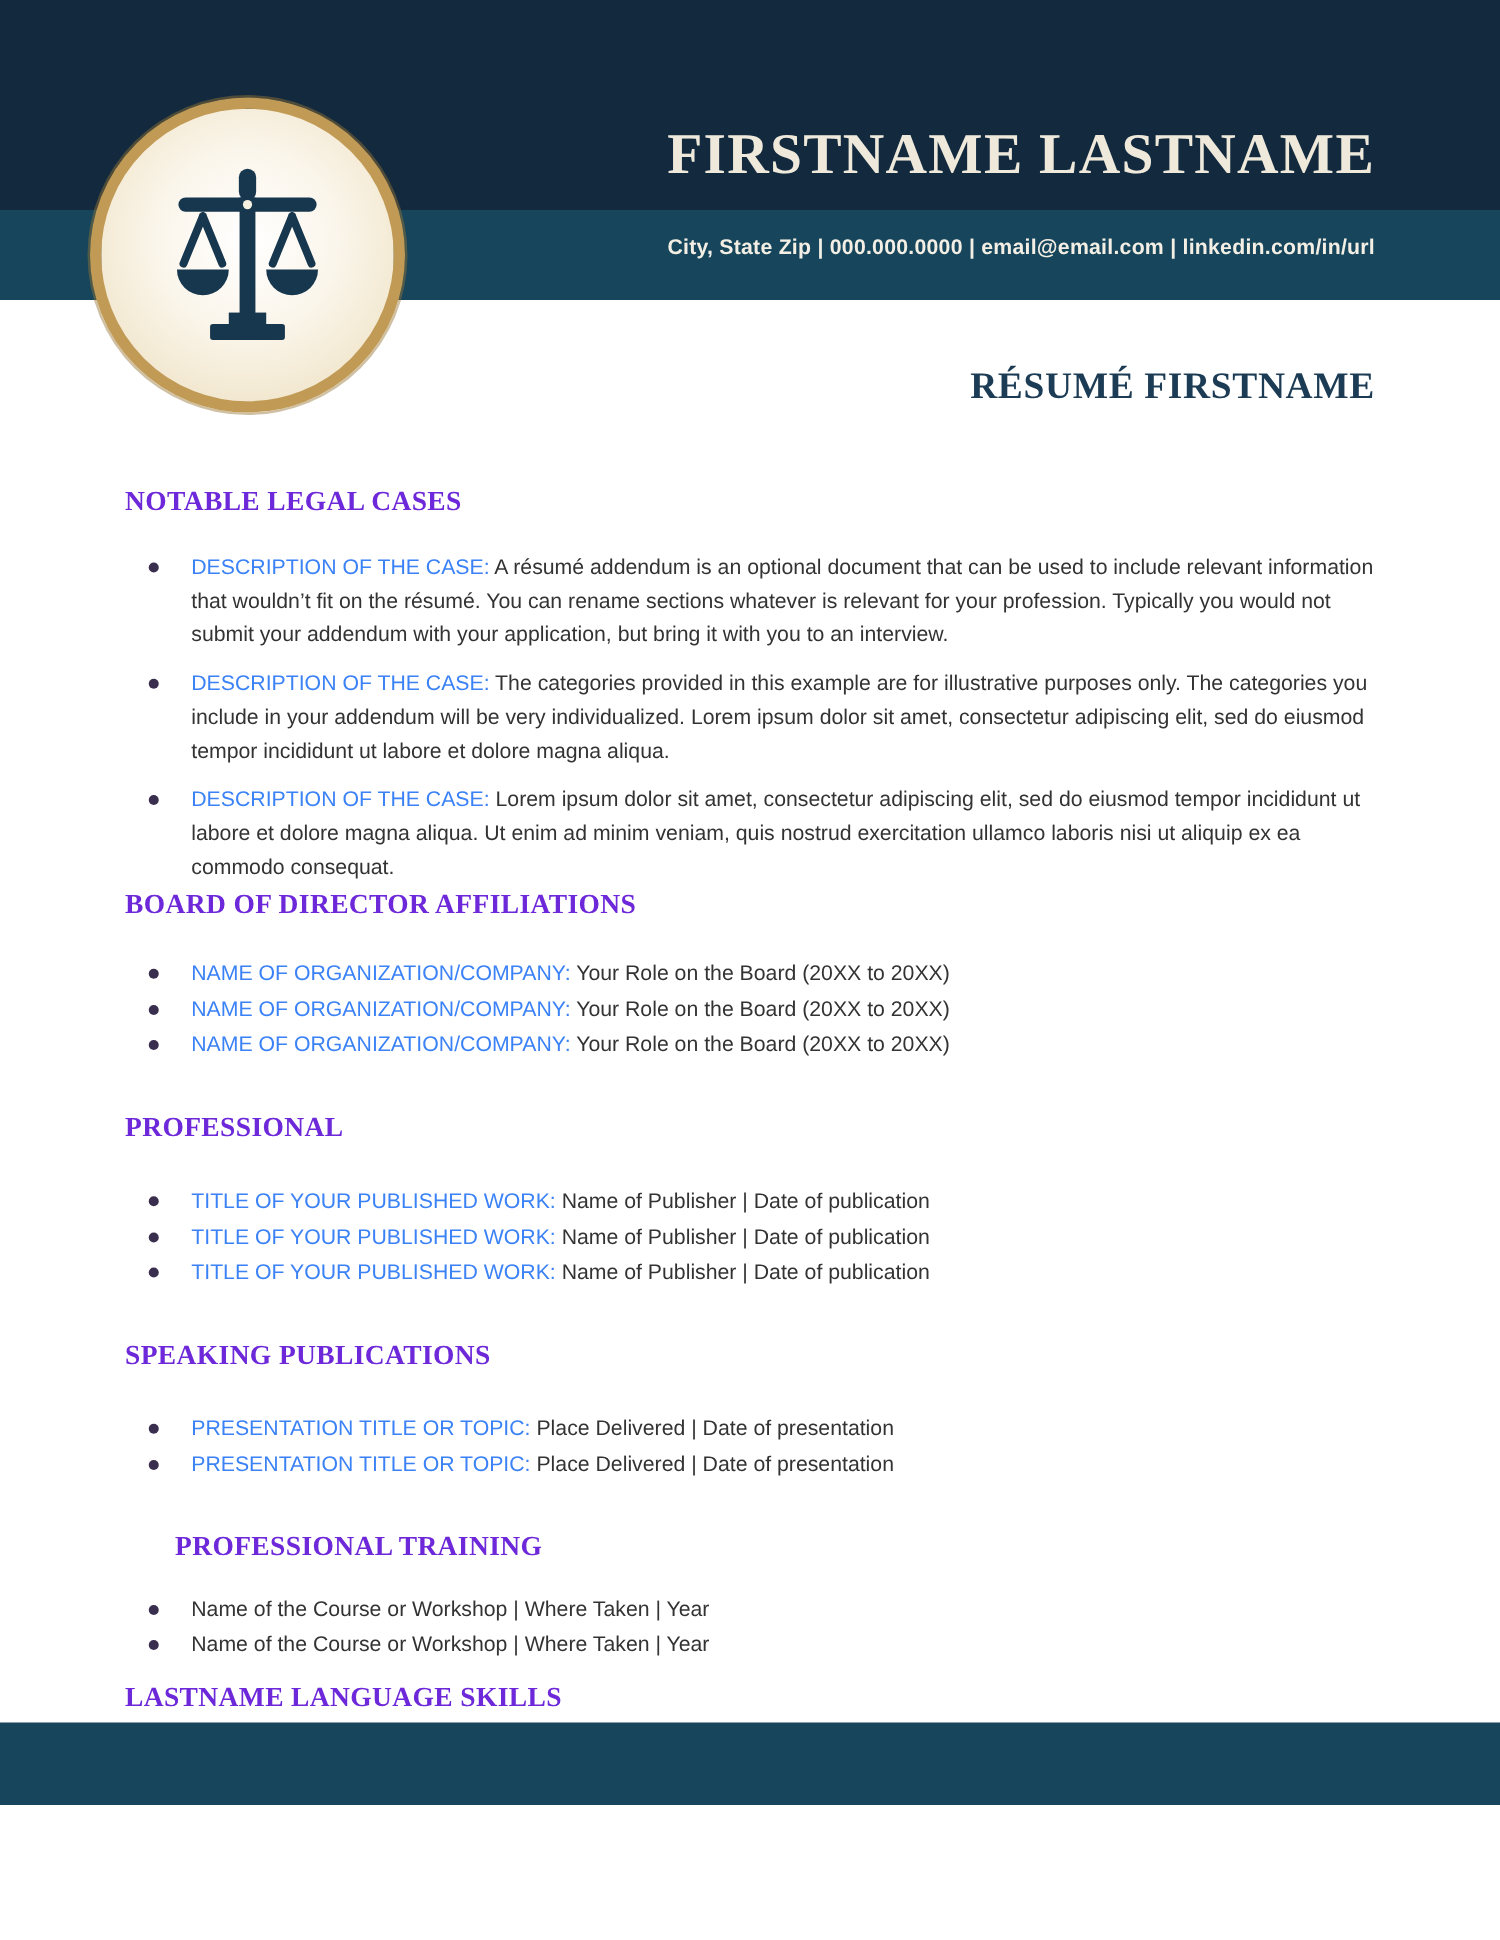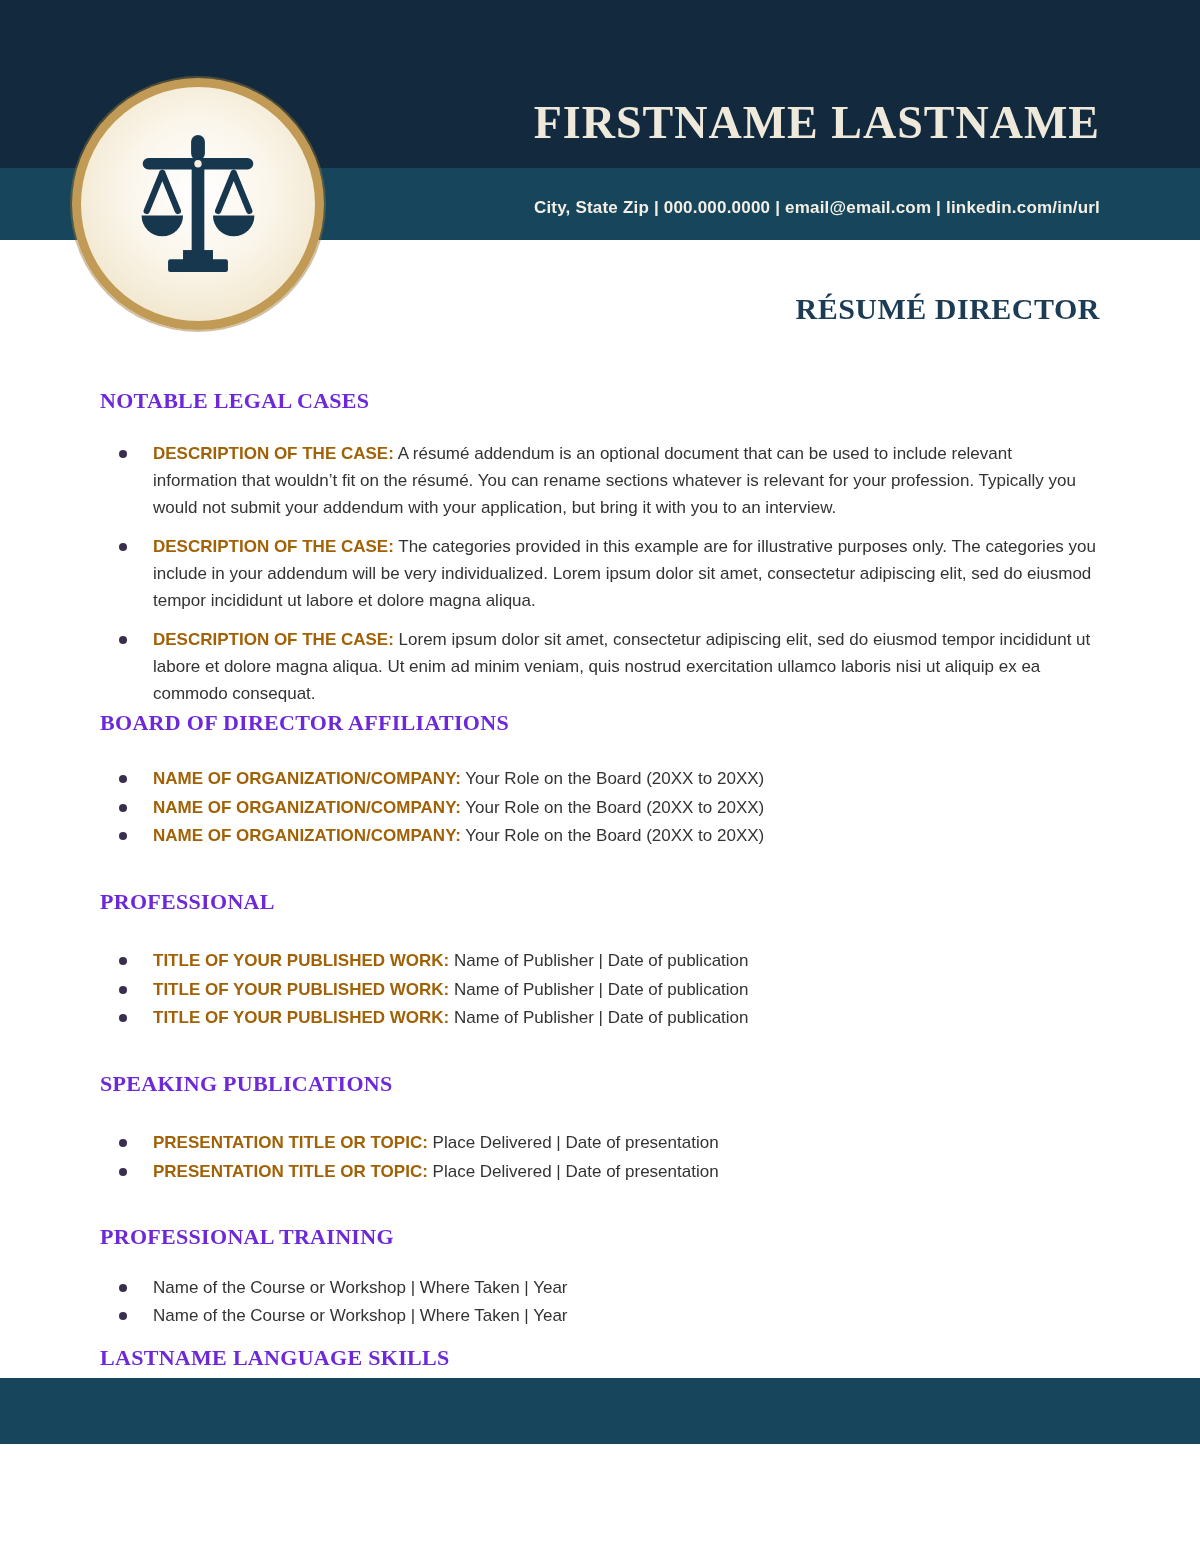--- a/index.html
+++ b/index.html
@@ -38,21 +38,21 @@
   
   .name {
     position: absolute; top: 98px; right: 100px;
     font-family: "Liberation Serif", serif;
     font-weight: 700; font-size: 46px; line-height: 50px;
     letter-spacing: 1px; color: #EFE9DC; white-space: nowrap;
   }
   .contact {
     position: absolute; top: 188px; right: 100px;
     font-size: 17px; font-weight: 700; letter-spacing: 0.2px;
-    color: #F3EFE5; white-space: nowrap; margin-top: 10px;
+    color: #F3EFE5; white-space: nowrap;
   }
 
   
   .doc-title {
     position: absolute; top: 292px; right: 100px;
     font-family: "Liberation Serif", serif;
     font-weight: 700; font-size: 30px; line-height: 34px;
     letter-spacing: 0.5px; color: #1C3B54; white-space: nowrap;
   }
 
@@ -72,34 +72,34 @@
   ul.bullets li {
     position: relative;
     font-size: 17px; line-height: 27px; color: #333333;
   }
   ul.bullets li::before {
     content: "";
     position: absolute; left: -34px; top: 10px;
     width: 8px; height: 8px; border-radius: 50%;
     background: #3A2E4E;
   }
-  ul.bullets li b { font-weight: 700; color: #a16207; }
+  ul.bullets li b { font-weight: 400; color: #3b82f6; }
 
   
   #sec0 ul { margin-top: 27px; }
   #sec0 li { margin-bottom: 12px; }
   #sec0 li:last-child { margin-bottom: 0; }
 
   #sec1 h2 { margin-top: 4px; }
   #sec1 ul { margin-top: 30px; }
   #sec2 h2 { margin-top: 41px; }
   #sec2 ul { margin-top: 33px; }
   #sec3 h2 { margin-top: 41px; }
   #sec3 ul { margin-top: 33px; }
-  #sec4 h2 { margin-top: 40px; }
+  #sec4 h2 { margin-top: 40px; margin-left: 40px; }
   #sec4 ul { margin-top: 25px; }
   #sec5 h2 { margin-top: 17px; }
   #sec5 ul { margin-top: 20px; }
   #sec1 li, #sec2 li, #sec3 li, #sec4 li, #sec5 li { margin-bottom: 1.5px; }
   #sec1 li:last-child, #sec2 li:last-child, #sec3 li:last-child,
   #sec4 li:last-child, #sec5 li:last-child { margin-bottom: 0; }
 
   
   .footer-bar {
     position: absolute; left: 0; right: 0; bottom: 0;
@@ -137,21 +137,21 @@
         <rect x="47" y="106" width="26" height="10"></rect>
 
         <rect x="34" y="114" width="52" height="11" rx="2"></rect>
       </svg>
     </span>
   </div>
 
   <div class="name">FIRSTNAME LASTNAME</div>
   <div class="contact">City, State Zip | 000.000.0000 | email@email.com | linkedin.com/in/url</div>
 
-  <div class="doc-title">RÉSUMÉ DIRECTOR</div>
+  <div class="doc-title">RÉSUMÉ FIRSTNAME</div>
 
   <div class="content">
 
     <section id="sec0">
       <h2 class="sec-heading">NOTABLE LEGAL CASES</h2>
       <ul class="bullets">
         <li><b>DESCRIPTION OF THE CASE:</b> <span>A résumé addendum is an optional document that can be used to include relevant information that wouldn’t fit on the résumé. You can rename sections whatever is relevant for your profession. Typically you would not submit your addendum with your application, but bring it with you to an interview.</span></li>
         <li><b>DESCRIPTION OF THE CASE:</b> <span>The categories provided in this example are for illustrative purposes only. The categories you include in your addendum will be very individualized. Lorem ipsum dolor sit amet, consectetur adipiscing elit, sed do eiusmod tempor incididunt ut labore et dolore magna aliqua.</span></li>
         <li><b>DESCRIPTION OF THE CASE:</b> <span>Lorem ipsum dolor sit amet, consectetur adipiscing elit, sed do eiusmod tempor incididunt ut labore et dolore magna aliqua. Ut enim ad minim veniam, quis nostrud exercitation ullamco laboris nisi ut aliquip ex ea commodo consequat.</span></li>
       </ul>

